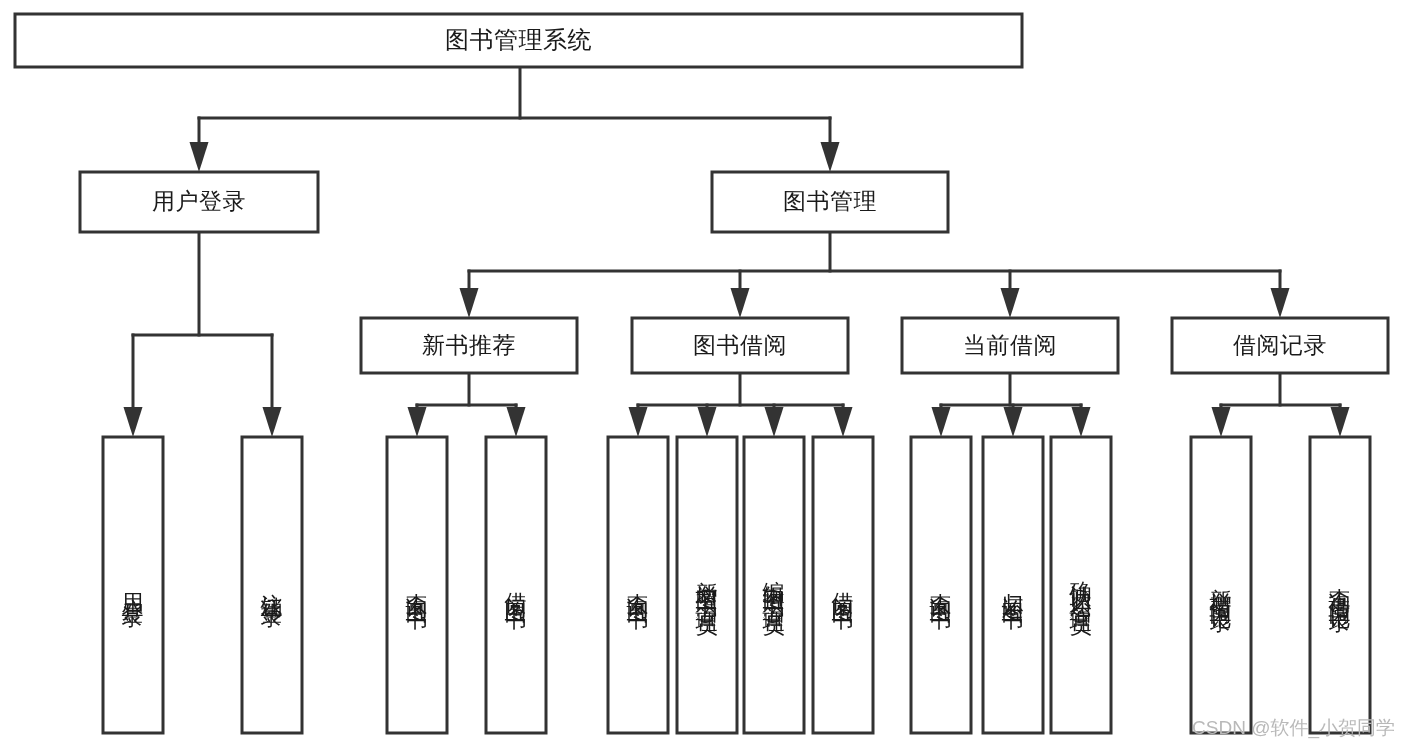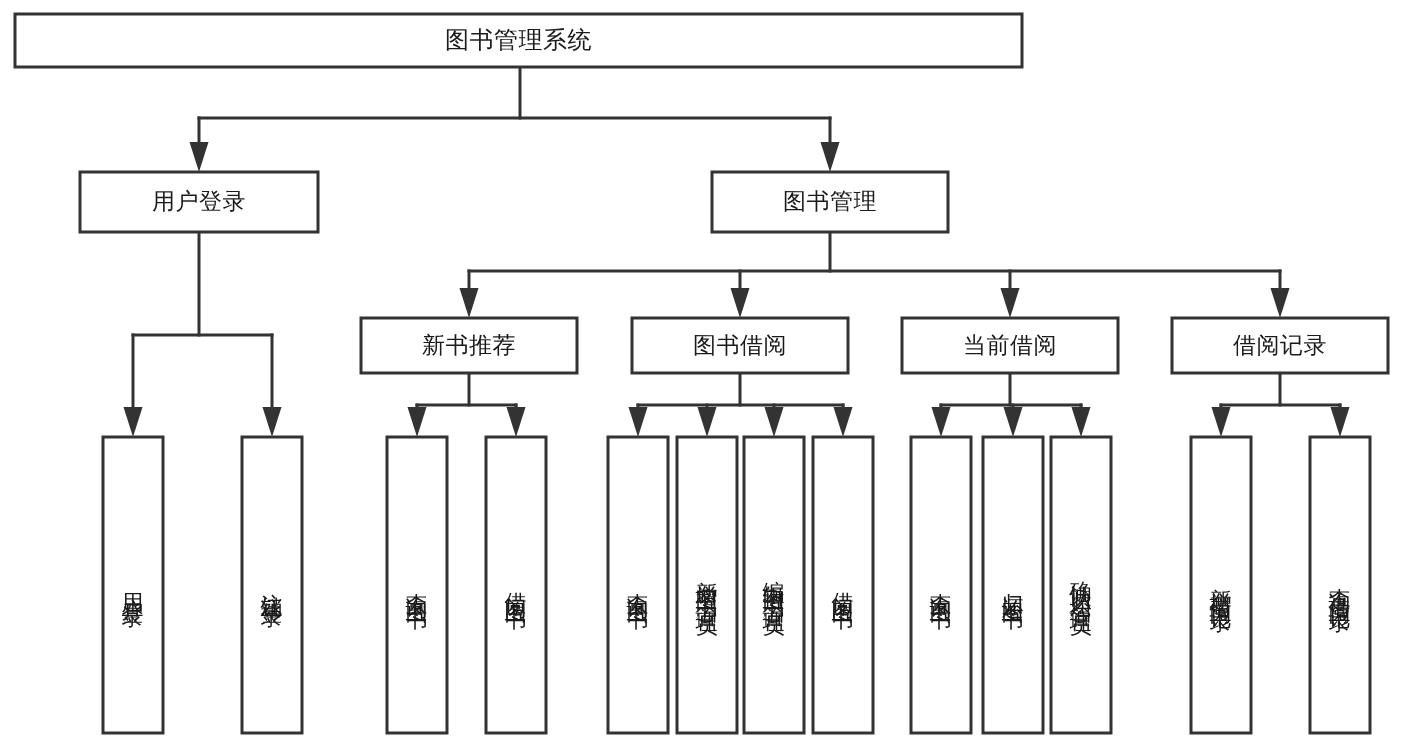--- a/index.html
+++ b/index.html
@@ -196,13 +196,14 @@
       <div class="leaf-label-wrap" style="left: 608px; top: 437px; width: 60px; height: 296px;">查询图书</div>
       <div class="leaf-label-wrap" style="left: 677px; top: 437px; width: 60px; height: 296px;">新增图书（管理员）</div>
       <div class="leaf-label-wrap" style="left: 744px; top: 437px; width: 60px; height: 296px;">编辑图书（管理员）</div>
       <div class="leaf-label-wrap" style="left: 813px; top: 437px; width: 60px; height: 296px;">借阅图书</div>
       <div class="leaf-label-wrap" style="left: 911px; top: 437px; width: 60px; height: 296px;">查询图书</div>
       <div class="leaf-label-wrap" style="left: 983px; top: 437px; width: 60px; height: 296px;">归还图书</div>
       <div class="leaf-label-wrap" style="left: 1051px; top: 437px; width: 60px; height: 296px;">确认归还（管理员）</div>
       <div class="leaf-label-wrap" style="left: 1191px; top: 437px; width: 60px; height: 296px;">新增借阅记录</div>
       <div class="leaf-label-wrap" style="left: 1310px; top: 437px; width: 60px; height: 296px;">查询借阅记录</div>
     </div>
+  <div class="watermark">CSDN @软件_小贺同学</div>
 </div>
 
 </body></html>

